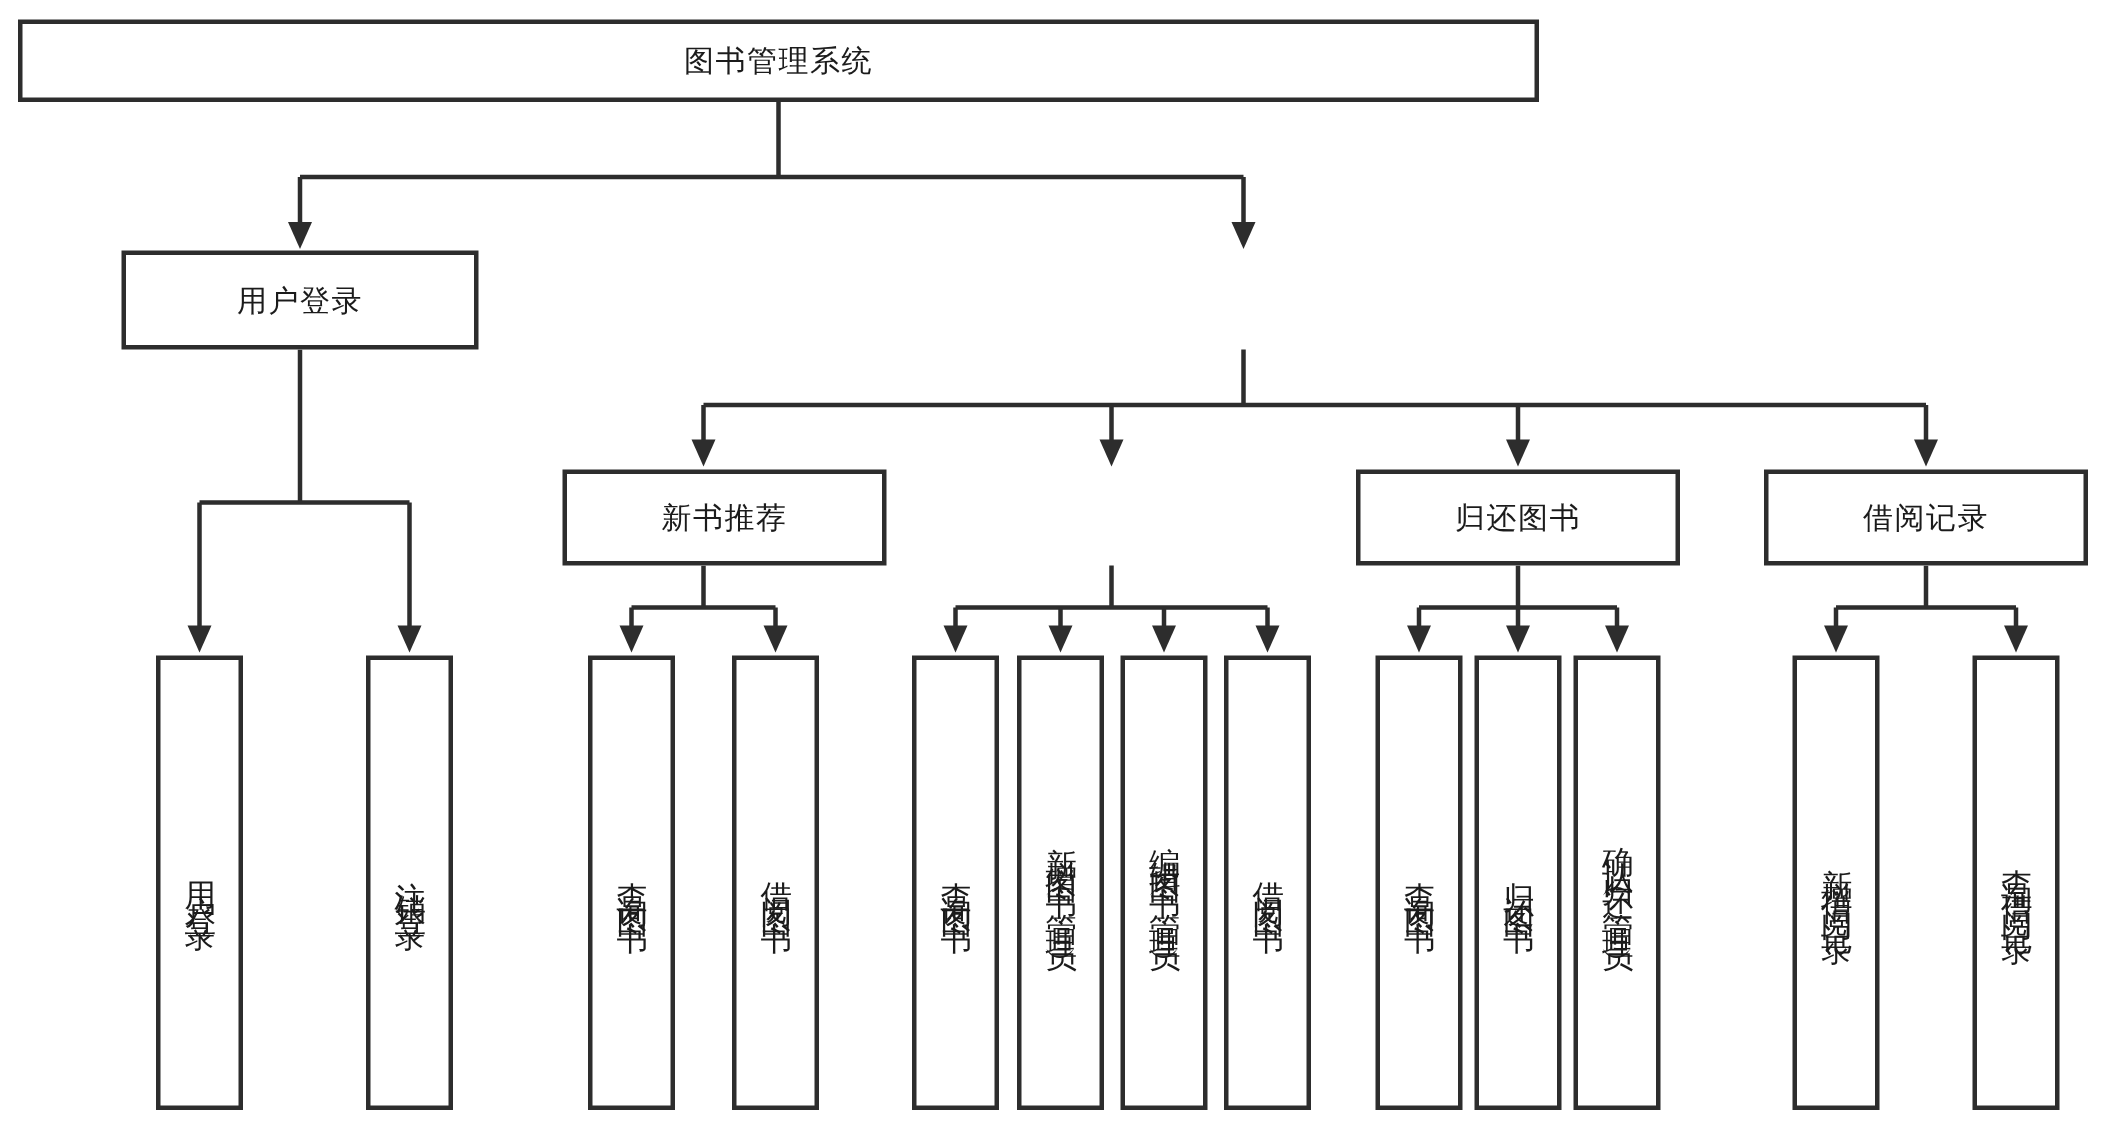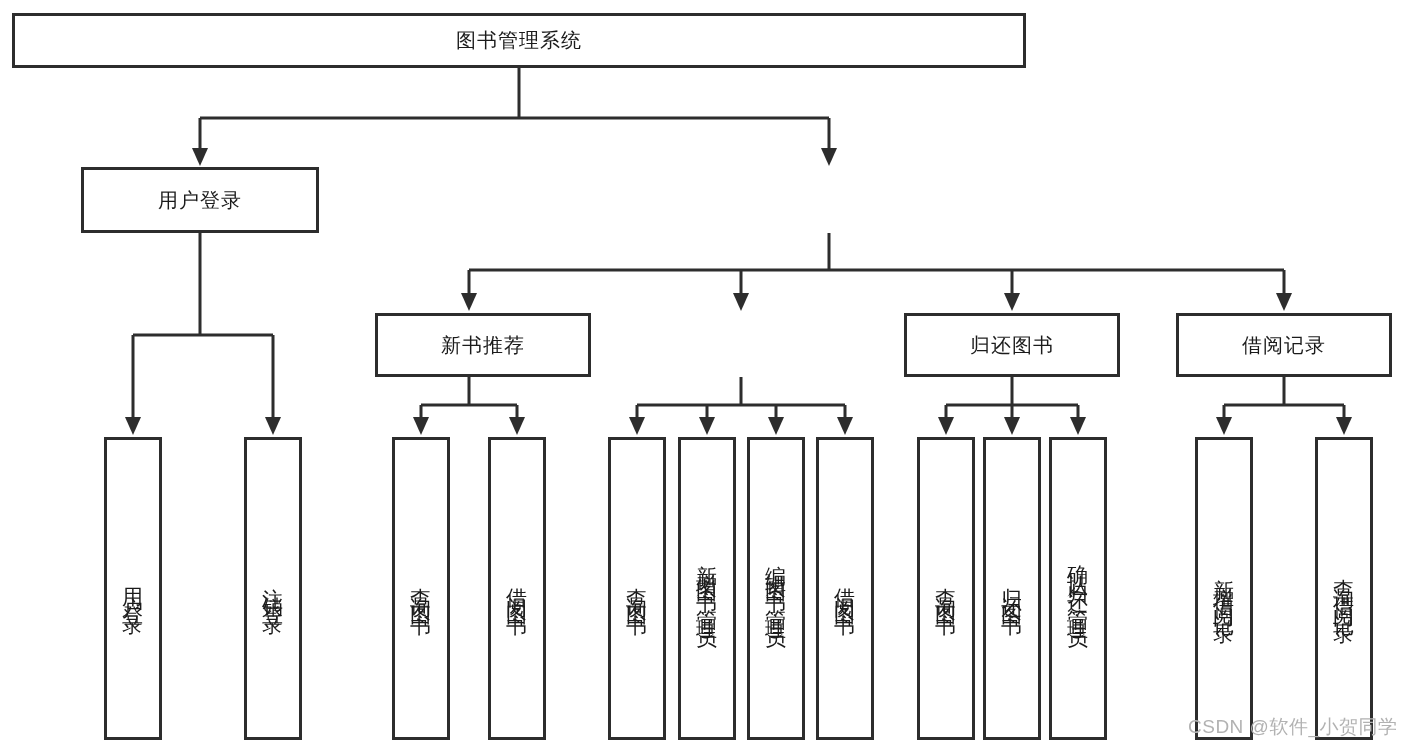--- a/index.html
+++ b/index.html
@@ -144,15 +144,14 @@
     <span class="vtext">确认归还（管理员）</span>
   </div>
 
   <div class="vbox" style="left:1195px;top:437px;width:58px;height:303px">
     <span class="vtext">新增借阅记录</span>
   </div>
   <div class="vbox" style="left:1315px;top:437px;width:58px;height:303px">
     <span class="vtext">查询借阅记录</span>
   </div>
 
-  <div class="watermark">CSDN @软件_小贺同学</div>
 
 </div>
 
 </body></html>

